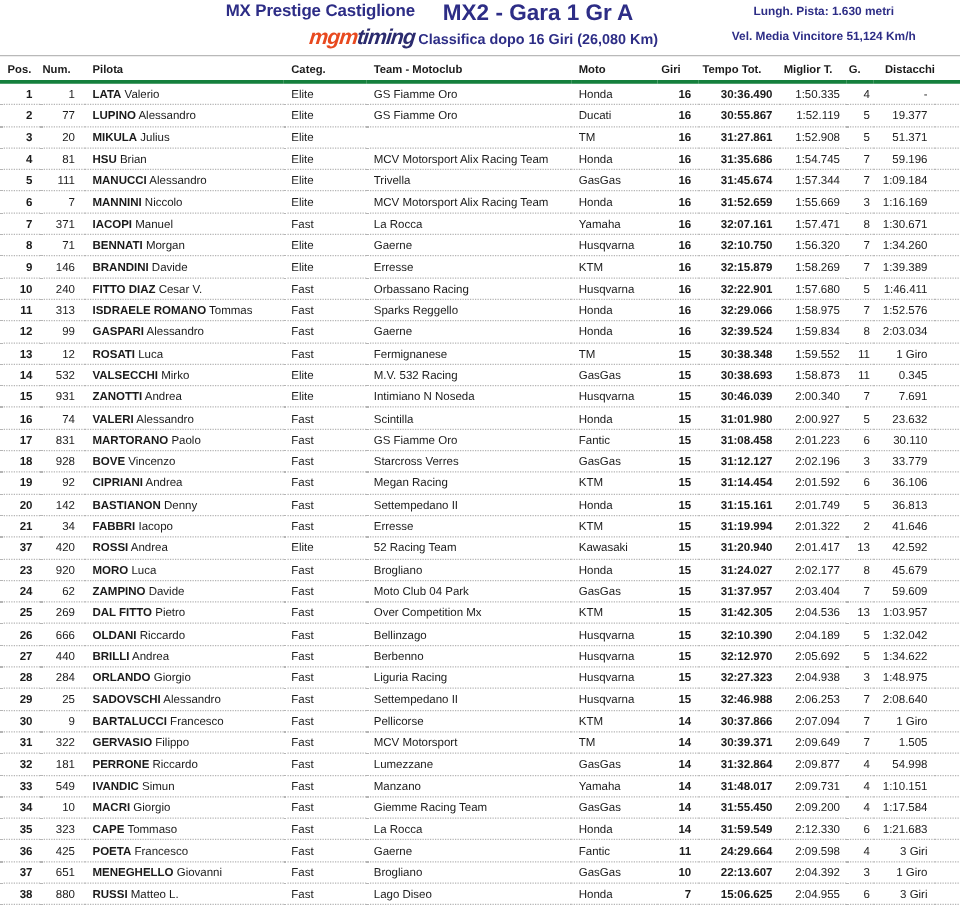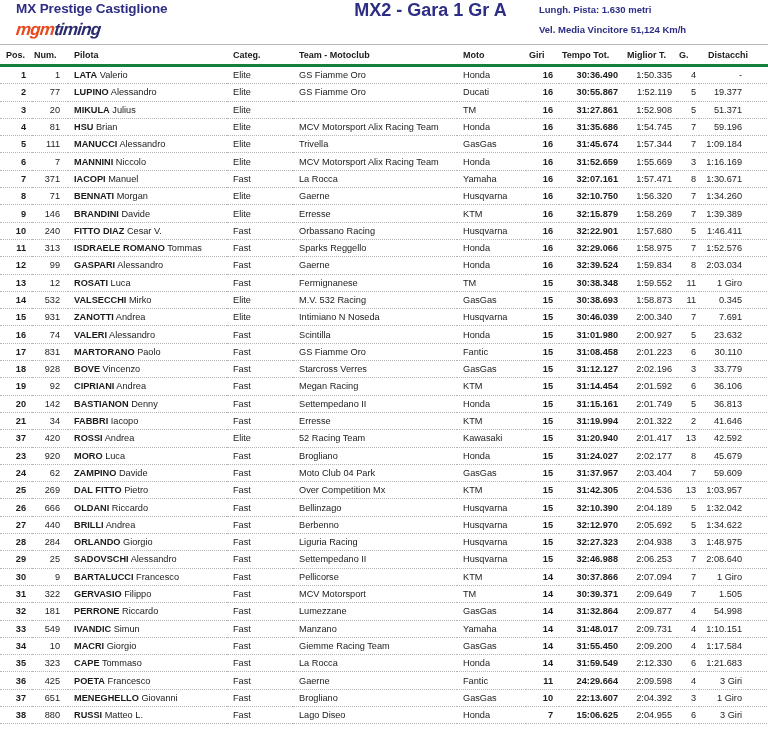--- a/index.html
+++ b/index.html
@@ -18,23 +18,24 @@
 
   
   .page-header {
     position: relative;
     height: 44px;
     width: 768px;
     box-sizing: border-box;
   }
   .hdr-left {
     position: absolute;
-    left: 16px;
+    left: 32px;
     top: 1px;
     width: 300px;
+    text-align: right;
   }
   .event-title {
     font-size: 13.5px;
     font-weight: bold;
     color: #2d2d86;
     letter-spacing: -0.1px;
     line-height: 16px;
     white-space: nowrap;
   }
   .logo {
@@ -69,24 +70,24 @@
     margin-top: 7px;
     font-size: 11.5px;
     font-weight: bold;
     color: #2d2d86;
     line-height: 14px;
     white-space: nowrap;
   }
 
   .hdr-right {
     position: absolute;
-    right: 19px;
+    right: 4px;
     top: 3px;
     width: 210px;
-    text-align: left;
+    text-align: center;
   }
   .hdr-right div {
     font-size: 9.5px;
     font-weight: bold;
     color: #2d2d86;
     line-height: 13px;
     white-space: nowrap;
   }
   .hdr-right .line2 { margin-top: 7px; }
 
@@ -160,20 +161,21 @@
 </head>
 <body>
 
 <div class="page-header">
   <div class="hdr-left">
     <div class="event-title">MX Prestige Castiglione</div>
     <div class="logo"><span class="logo-mgm">mgm</span><span class="logo-timing">timing</span></div>
   </div>
   <div class="hdr-center">
     <div class="race-title">MX2 - Gara 1 Gr A</div>
+    <div class="race-sub">Classifica dopo 16 Giri (26,080 Km)</div>
   </div>
   <div class="hdr-right">
     <div class="line1">Lungh. Pista: 1.630 metri</div>
     <div class="line2">Vel. Media Vincitore 51,124 Km/h</div>
   </div>
 </div>
 <div class="hdr-rule"></div>
 
 <table class="results">
   <thead>

